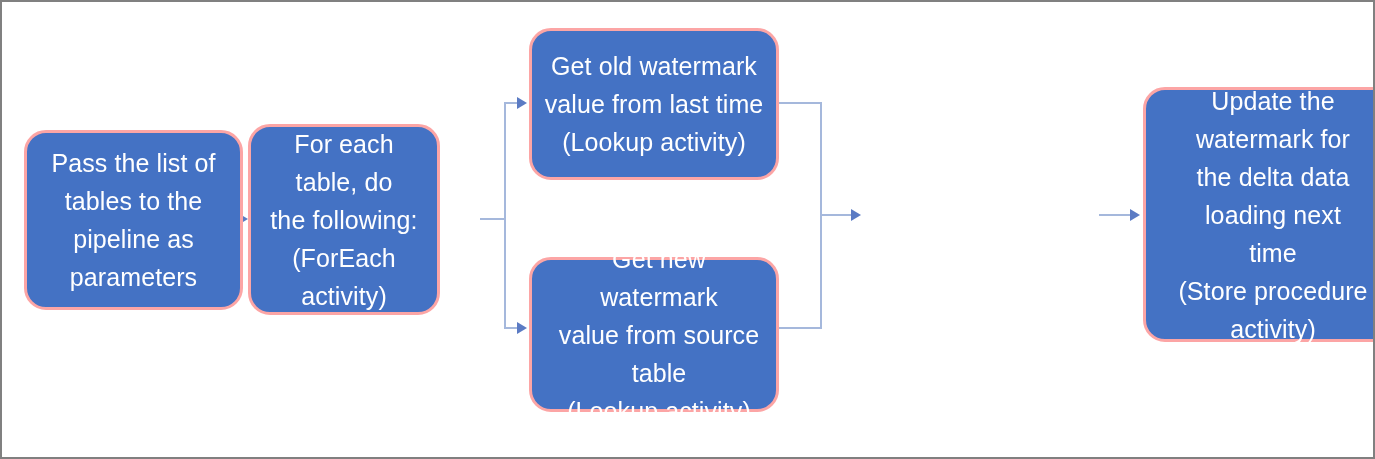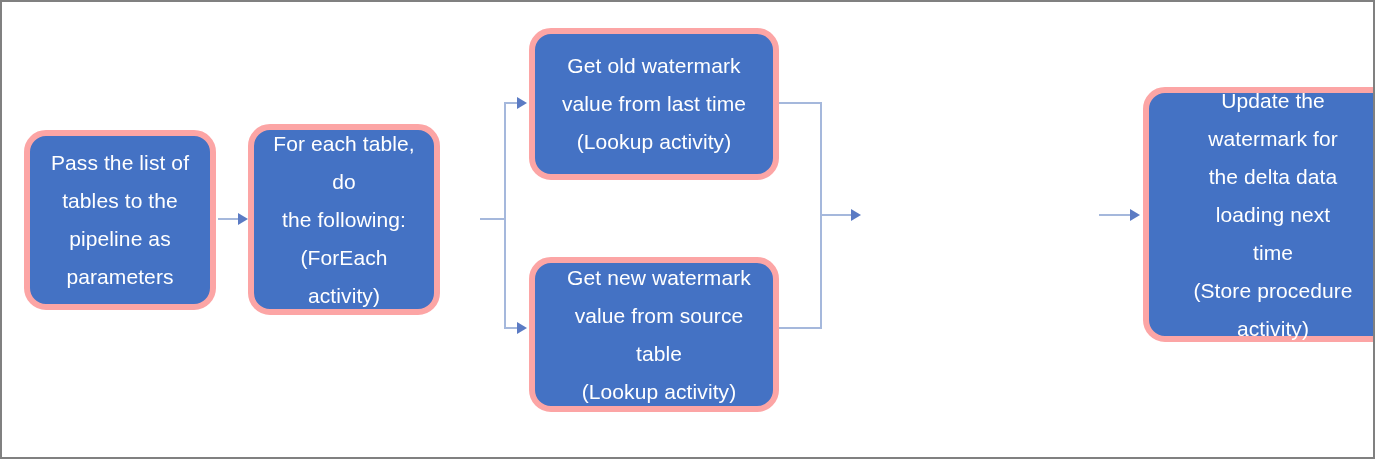--- a/index.html
+++ b/index.html
@@ -15,29 +15,29 @@
     background: #ffffff;
     box-sizing: border-box;
     border: 2px solid #808080;
     overflow: hidden;
     font-family: "Liberation Sans", "DejaVu Sans", sans-serif;
   }
   .node {
     position: absolute;
     box-sizing: border-box;
     background: #4472C4;
-    border: 6px solid #fca5a5;
+    border: 3px solid #fca5a5;
     border-radius: 22px;
     color: #FFFFFF;
     display: flex;
     align-items: center;
     justify-content: center;
     text-align: center;
     line-height: 38px;
-    font-size: 21px;
+    font-size: 25px;
     font-weight: 400;
     padding: 4px 10px;
     white-space: pre-line;
     letter-spacing: 0.1px;
   }
   .conn {
     position: absolute;
     background: #A5B8DC;
   }
   .conn-h { height: 2px; }
@@ -71,21 +71,21 @@
   <div class="conn conn-h" style="left:777px; top:100px; width:43px;"></div>
   <div class="conn conn-h" style="left:777px; top:325px; width:43px;"></div>
   <div class="conn conn-v" style="left:818px; top:100px; height:227px;"></div>
 
   <div class="conn conn-h" style="left:818px; top:212px; width:34px;"></div>
   <div class="arrow-head" style="left:849px; top:207px;"></div>
 
   <div class="conn conn-h" style="left:1097px; top:212px; width:34px;"></div>
   <div class="arrow-head" style="left:1128px; top:207px;"></div>
 
-  <div class="node" style="left:22px; top:128px; width:192px; height:180px;">Pass the list of
+  <div class="node" style="left:22px; top:128px; width:219px; height:180px;">Pass the list of
 tables to the
 pipeline as
 parameters</div>
 
   <div class="node" style="left:246px; top:122px; width:192px; height:191px;">For each table, do
 the following:
 (ForEach activity)</div>
 
   <div class="node" style="left:527px; top:26px; width:250px; height:152px;">Get old watermark
 value from last time

